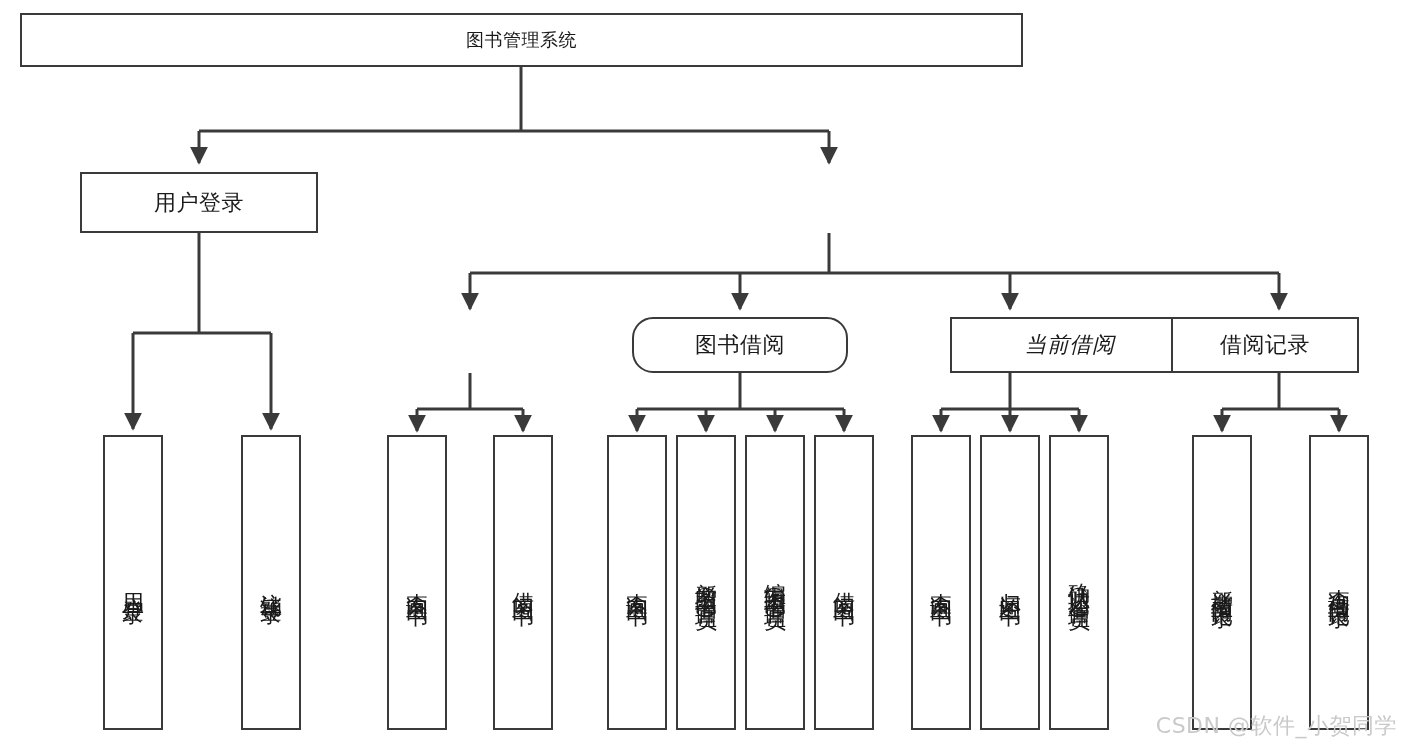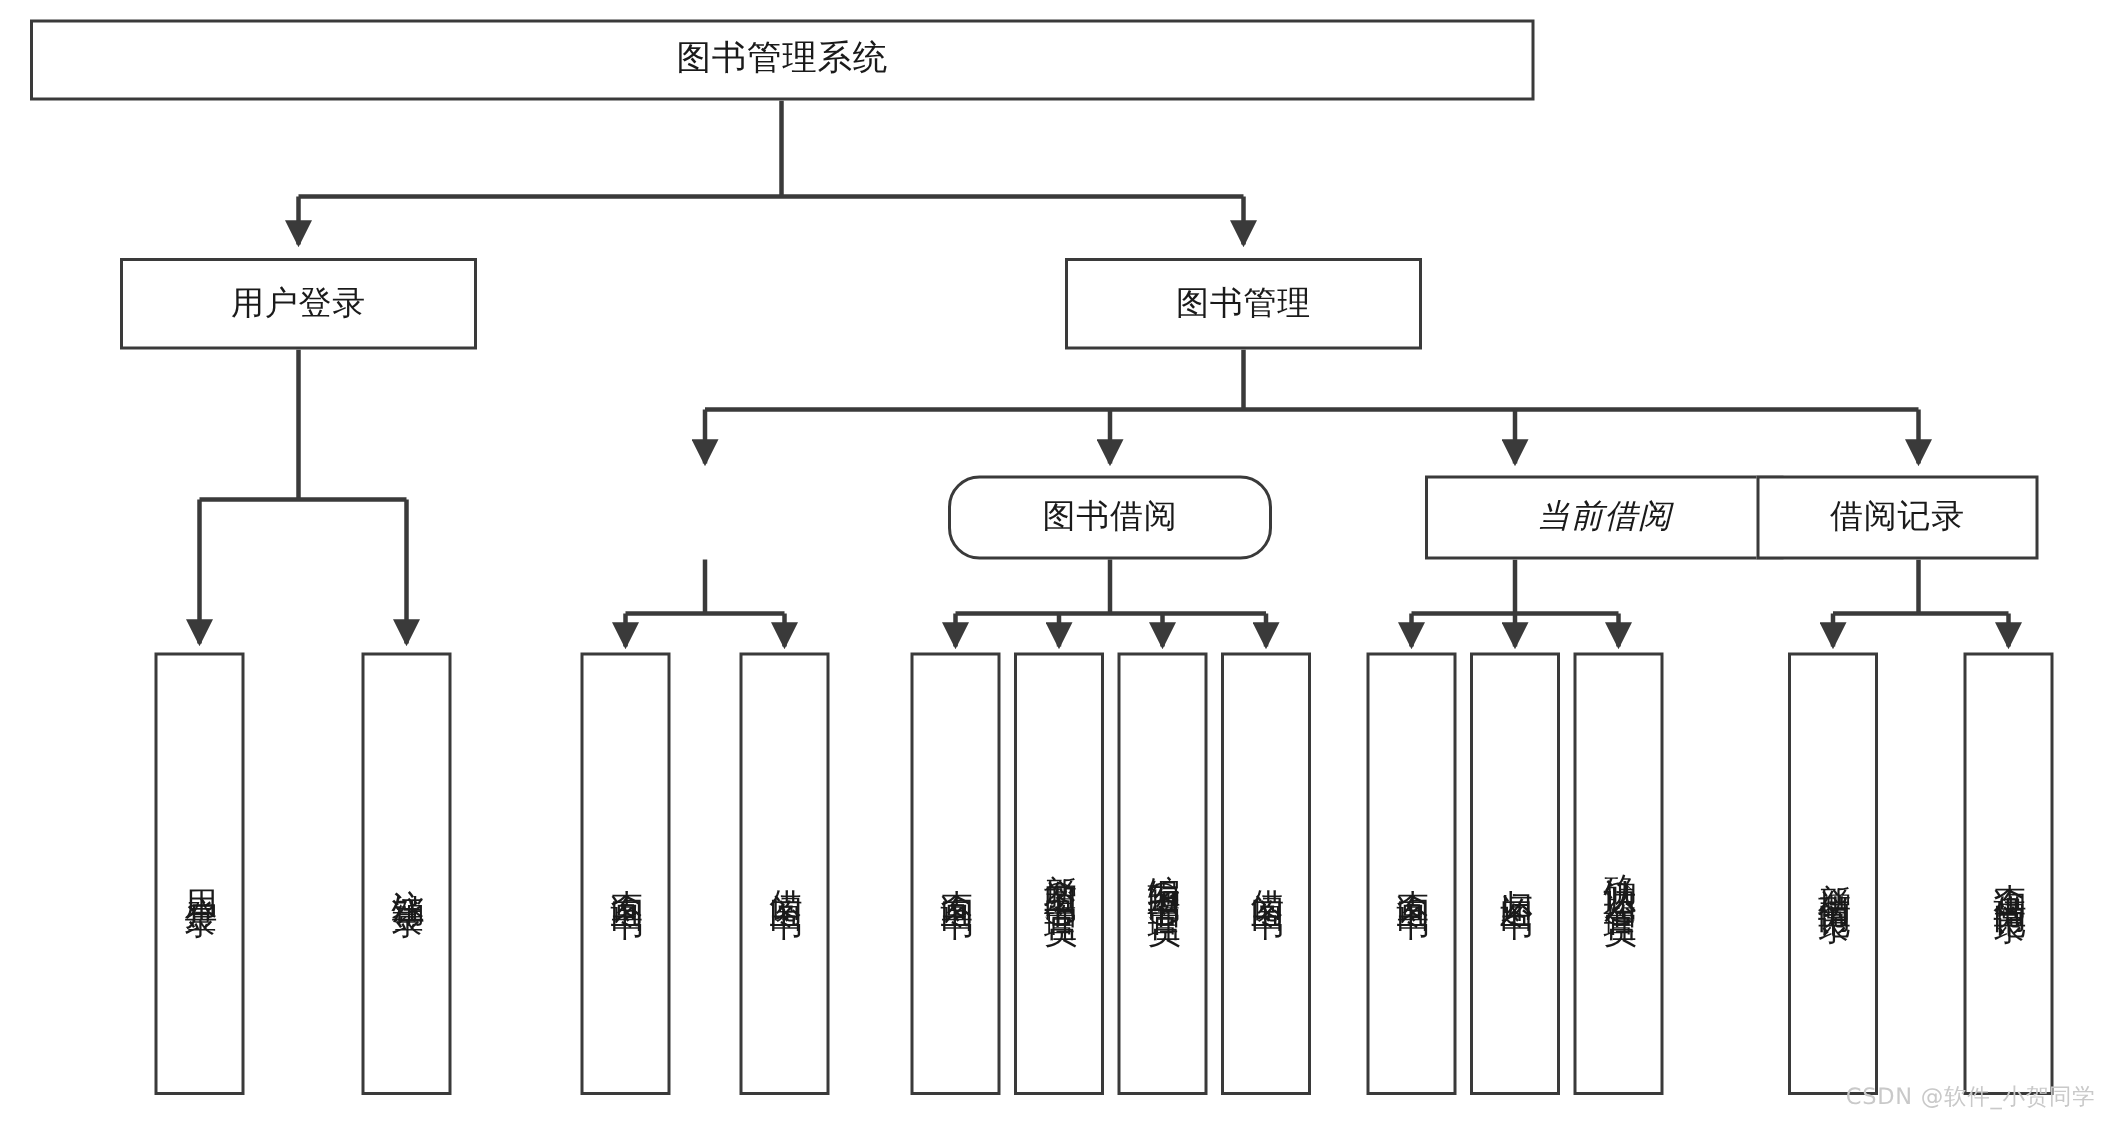--- a/index.html
+++ b/index.html
@@ -39,39 +39,39 @@
     line-height: 1.18;
     text-align: center;
     white-space: nowrap;
   }
   .node.horiz .label {
     writing-mode: horizontal-tb;
     font-size: 22px;
     letter-spacing: 0.5px;
   }
   .node.root .label {
-    font-size: 23px;
+    font-size: 18px;
   }
   .node.vert {
     align-items: center;
     justify-content: center;
   }
   .node.vert .label {
     writing-mode: vertical-rl;
     text-orientation: upright;
     font-size: 22px;
     letter-spacing: 4px;
     line-height: 1;
     max-height: 272px;
   }
   #watermark {
     position: absolute;
     right: 8px;
     bottom: 6px;
-    font-size: 15px;
+    font-size: 22px;
     color: #c9c9c9;
     font-family: "DejaVu Sans", "Liberation Sans", sans-serif;
     letter-spacing: 0.5px;
     z-index: 5;
     white-space: nowrap;
   }
 </style>
 </head>
 <body>
 
@@ -128,23 +128,20 @@
   </svg>
 
   <div class="node root horiz" style="left:20px; top:13px; width:1003px; height:54px;">
     <span class="label">图书管理系统</span>
   </div>
 
   <div class="node horiz" style="left:80px; top:172px; width:238px; height:61px;">
     <span class="label">用户登录</span>
   </div>
 
-  <div class="node horiz" style="left:710px; top:172px; width:238px; height:61px;">
-    <span class="label">图书管理</span>
-  </div>
 
 
   <div class="node horiz" style="left:632px; top:317px; width:216px; height:56px;border-radius:21px;">
     <span class="label">图书借阅</span>
   </div>
 
   <div class="node horiz" style="left:950px; top:317px; width:239px; height:56px;font-style:italic;">
     <span class="label">当前借阅</span>
   </div>
 

